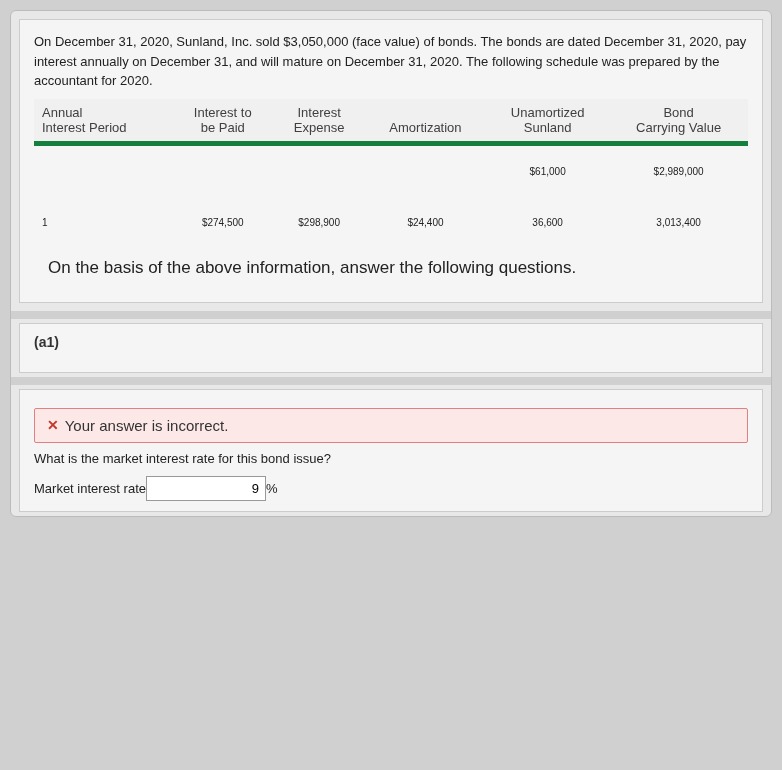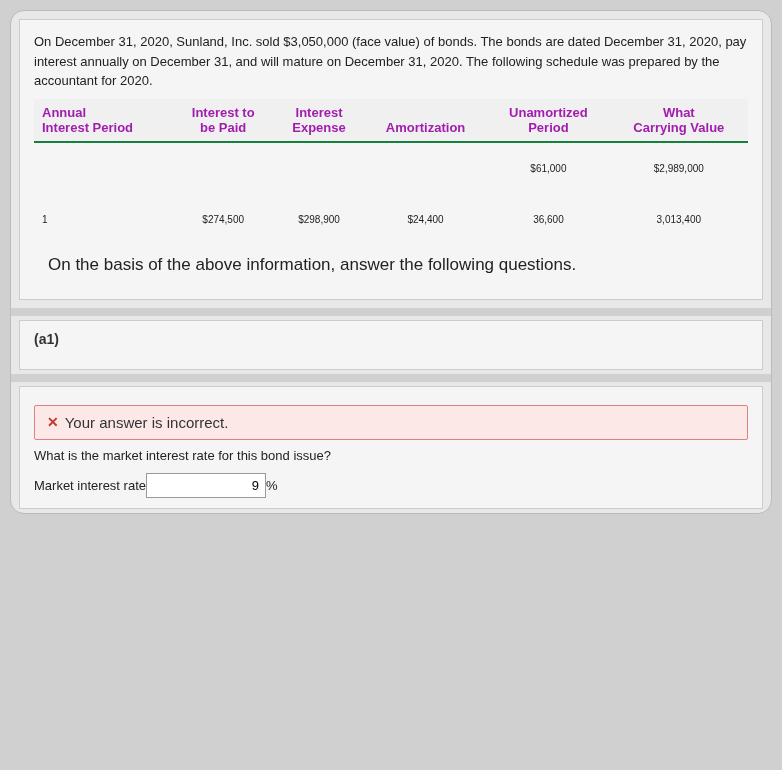--- a/index.html
+++ b/index.html
@@ -13,21 +13,21 @@
       display: flex;
       justify-content: center;
       align-items: flex-start;
       min-height: 770px;
       padding: 10px;
     }
     .page-container {
       width: 762px;
       background: #e8e8e8;
       border: 1px solid #bbb;
-      border-radius: 14px;
+      border-radius: 6px;
       overflow: hidden;
     }
     
     .problem-section {
       background: #f5f5f5;
       border: 1px solid #ccc;
       margin: 8px;
       padding: 12px 14px;
     }
     .problem-text {
@@ -41,23 +41,23 @@
       overflow-x: auto;
     }
     .bond-table {
       width: 100%;
       border-collapse: collapse;
       font-size: 13px;
     }
     .bond-table th {
       text-align: center;
       padding: 6px 8px;
-      font-weight: bold;
-      color: #a21caf;
-      border-bottom: 2px solid #15803d;
+      font-weight: normal;
+      color: #404040;
+      border-bottom: 5px solid #15803d;
       vertical-align: bottom;
     }
     .bond-table th.left-align {
       text-align: left;
     }
     .bond-table td {
       text-align: center;
       padding: 20px 8px;
       color: #222;
       font-size: 10px;
@@ -167,24 +167,24 @@
             </th>
             <th>
               <span>Interest</span><br>
               <span>Expense</span>
             </th>
             <th>
               <span>Amortization</span>
             </th>
             <th>
               <span>Unamortized</span><br>
-              <span>Period</span>
-            </th>
-            <th>
-              <span>What</span><br>
+              <span>Sunland</span>
+            </th>
+            <th>
+              <span>Bond</span><br>
               <span>Carrying Value</span>
             </th>
           </tr>
         </thead>
         <tbody>
 
           <tr class="value-row">
             <td class="left-align"></td>
             <td></td>
             <td></td>

